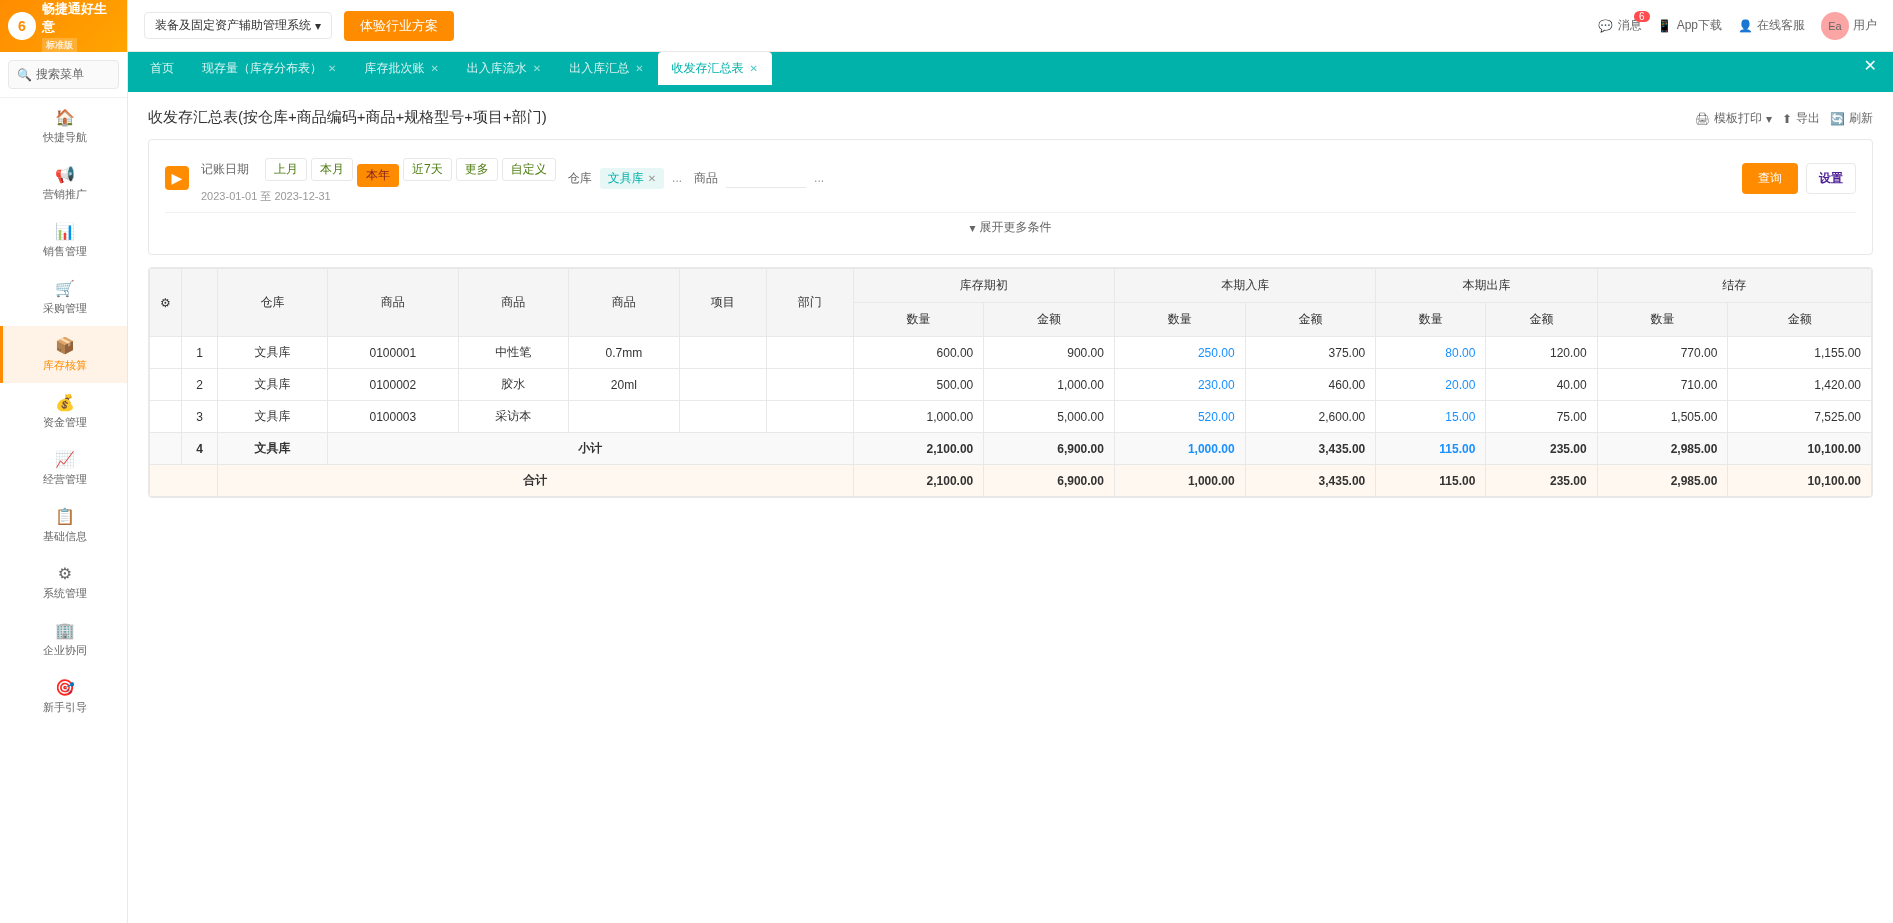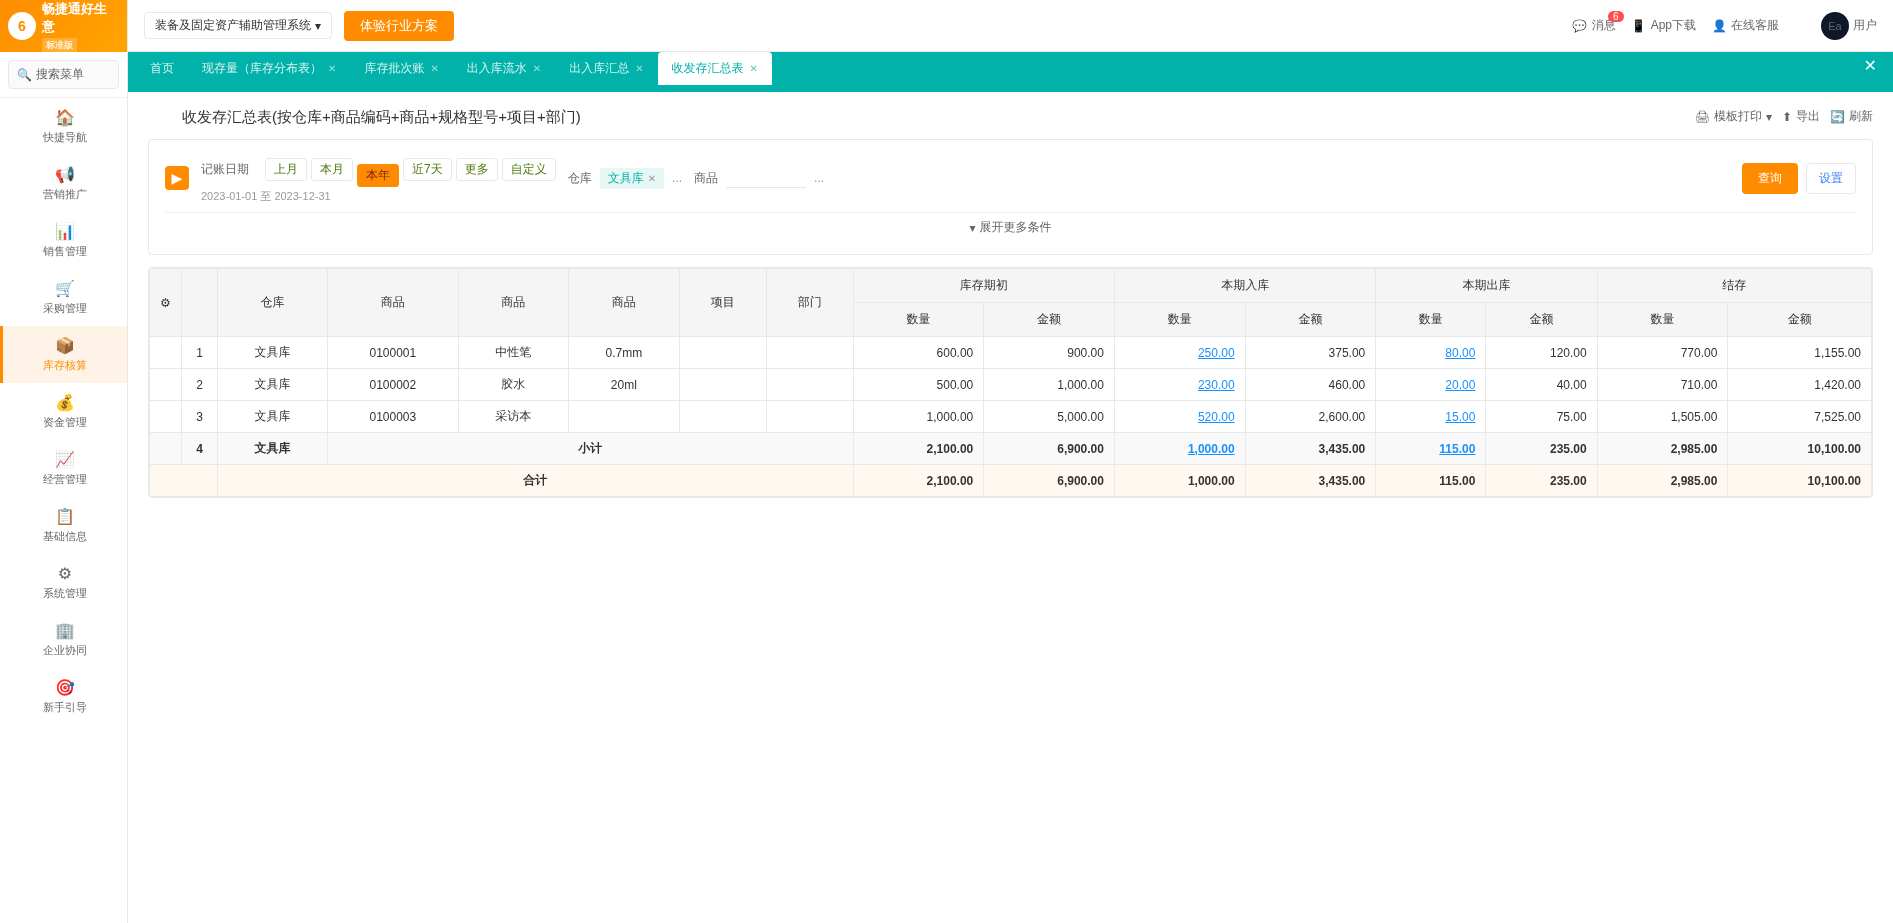--- a/index.html
+++ b/index.html
@@ -21,21 +21,21 @@
     
     .main { flex: 1; display: flex; flex-direction: column; overflow: hidden; }
 
     
     .topbar { height: 52px; background: #fff; border-bottom: 1px solid #e8e8e8; display: flex; align-items: center; padding: 0 16px; gap: 12px; flex-shrink: 0; }
     .topbar-system-select { display: flex; align-items: center; gap: 4px; padding: 4px 10px; border: 1px solid #e8e8e8; border-radius: 4px; cursor: pointer; color: #333; font-size: 12px; }
     .topbar-trial-btn { background: #ff8c00; color: #fff; border: none; border-radius: 4px; padding: 6px 16px; cursor: pointer; font-size: 13px; }
     .topbar-actions { display: flex; align-items: center; gap: 16px; color: #666; font-size: 12px; }
     .topbar-action { display: flex; align-items: center; gap: 4px; cursor: pointer; position: relative; }
     .badge { background: #ff4d4f; color: #fff; border-radius: 10px; padding: 0 4px; font-size: 10px; position: absolute; top: -6px; right: -8px; min-width: 16px; text-align: center; }
-    .user-avatar { width: 28px; height: 28px; background: #0f172a; border-radius: 50%; display: flex; align-items: center; justify-content: center; color: #666; font-size: 11px; margin-left: 26px; }
+    .user-avatar { width: 28px; height: 28px; background: #fca5a5; border-radius: 50%; display: flex; align-items: center; justify-content: center; color: #666; font-size: 11px; }
 
     
     .tabbar { background: #00b2a9; display: flex; align-items: flex-start; padding: 0 8px; flex-shrink: 0; min-height: 40px; }
     .tab { display: flex; align-items: center; gap: 6px; padding: 8px 14px; color: rgba(255,255,255,0.85); cursor: pointer; font-size: 12px; border-radius: 4px 4px 0 0; white-space: nowrap; }
     .tab.active { background: #fff; color: #00b2a9; font-weight: 500; }
     .tab-close { font-size: 10px; opacity: 0.7; }
     .tabbar-close { margin-left: auto; color: #fff; cursor: pointer; font-size: 16px; padding: 4px 8px; }
 
     
     .content { flex: 1; background: #fff; overflow: auto; padding: 0; }
@@ -51,29 +51,29 @@
     .filter-date-btn { padding: 2px 8px; border: 1px solid #e8e8e8; border-radius: 3px; cursor: pointer; color: #4d7c0f; font-size: 12px; background: #fff; }
     .filter-date-btn.active { background: #ff8c00; color: #7f1d1d; border-color: #ff8c00; margin-top: 12px; }
     .filter-date-range { color: #999; font-size: 11px; margin-top: 2px; }
     .filter-warehouse { display: flex; align-items: center; gap: 8px; }
     .warehouse-tag { background: #e6f7f6; color: #00b2a9; padding: 2px 8px; border-radius: 3px; display: flex; align-items: center; gap: 4px; font-size: 12px; }
     .warehouse-tag-close { cursor: pointer; color: #999; font-size: 10px; }
     .filter-more-btn { color: #999; cursor: pointer; font-size: 12px; }
     .filter-product { display: flex; align-items: center; gap: 8px; }
     .filter-product-input { border: none; border-bottom: 1px solid #e8e8e8; outline: none; padding: 2px 4px; color: #333; font-size: 12px; width: 80px; }
     .btn-query { background: #ff8c00; color: #fff; border: none; padding: 6px 16px; border-radius: 4px; cursor: pointer; font-size: 12px; }
-    .btn-settings { background: #fff; color: #3b82f6; border: 1px solid #e8e8e8; padding: 6px 12px; border-radius: 4px; cursor: pointer; font-size: 12px; }
+    .btn-settings { background: #fff; color: #4c1d95; border: 1px solid #e8e8e8; padding: 6px 12px; border-radius: 4px; cursor: pointer; font-size: 12px; font-weight: bold; }
     .expand-conditions { display: flex; align-items: center; justify-content: center; padding: 6px; color: #666; cursor: pointer; font-size: 12px; gap: 4px; border-top: 1px solid #f0f0f0; margin-top: 8px; }
 
     
     .data-table { width: 100%; border-collapse: collapse; font-size: 12px; }
     .data-table th { background: #f5f5f5; color: #333; padding: 8px 10px; border: 1px solid #e8e8e8; text-align: center; font-weight: 500; white-space: nowrap; }
     .data-table td { padding: 7px 10px; border: 1px solid #e8e8e8; color: #333; text-align: center; white-space: nowrap; }
     .data-table .num-cell { text-align: right; }
-    .data-table .link-cell { color: #1890ff; text-decoration: underline; cursor: pointer; text-align: right; }
+    .data-table .link-cell { color: #1890ff; cursor: pointer; text-align: right; }
     .data-table .subtotal-row td { background: #f9f9f9; font-weight: bold; }
     .settings-col { width: 32px; }
     .th-group { text-align: center; }
     .template-print-btn { display: flex; align-items: center; gap: 4px; color: #666; cursor: pointer; font-size: 12px; }
     .export-action { display: flex; align-items: center; gap: 4px; color: #666; cursor: pointer; font-size: 12px; }
     .refresh-action { display: flex; align-items: center; gap: 4px; color: #666; cursor: pointer; font-size: 12px; }
   </style>
 </head>
 <body>
 
@@ -192,21 +192,21 @@
     <div class="tab active">
       <span>收发存汇总表</span>
       <span class="tab-close">✕</span>
     </div>
     <div class="tabbar-close">✕</div>
   </div>
 
   <div class="content">
     <div class="page-container">
 
-      <div style="display:flex; align-items:flex-start; margin-bottom:12px;margin-left:34px;">
+      <div style="display:flex; align-items:flex-end; margin-bottom:12px;">
         <h2 class="page-title" style="margin:0;">收发存汇总表(按仓库+商品编码+商品+规格型号+项目+部门)</h2>
         <div style="margin-left:auto; display:flex; gap:10px; align-items:center;">
           <div class="template-print-btn">
             <span>🖨</span>
             <span>模板打印</span>
             <span>▾</span>
           </div>
           <div class="export-action">
             <span>⬆</span>
             <span>导出</span>

